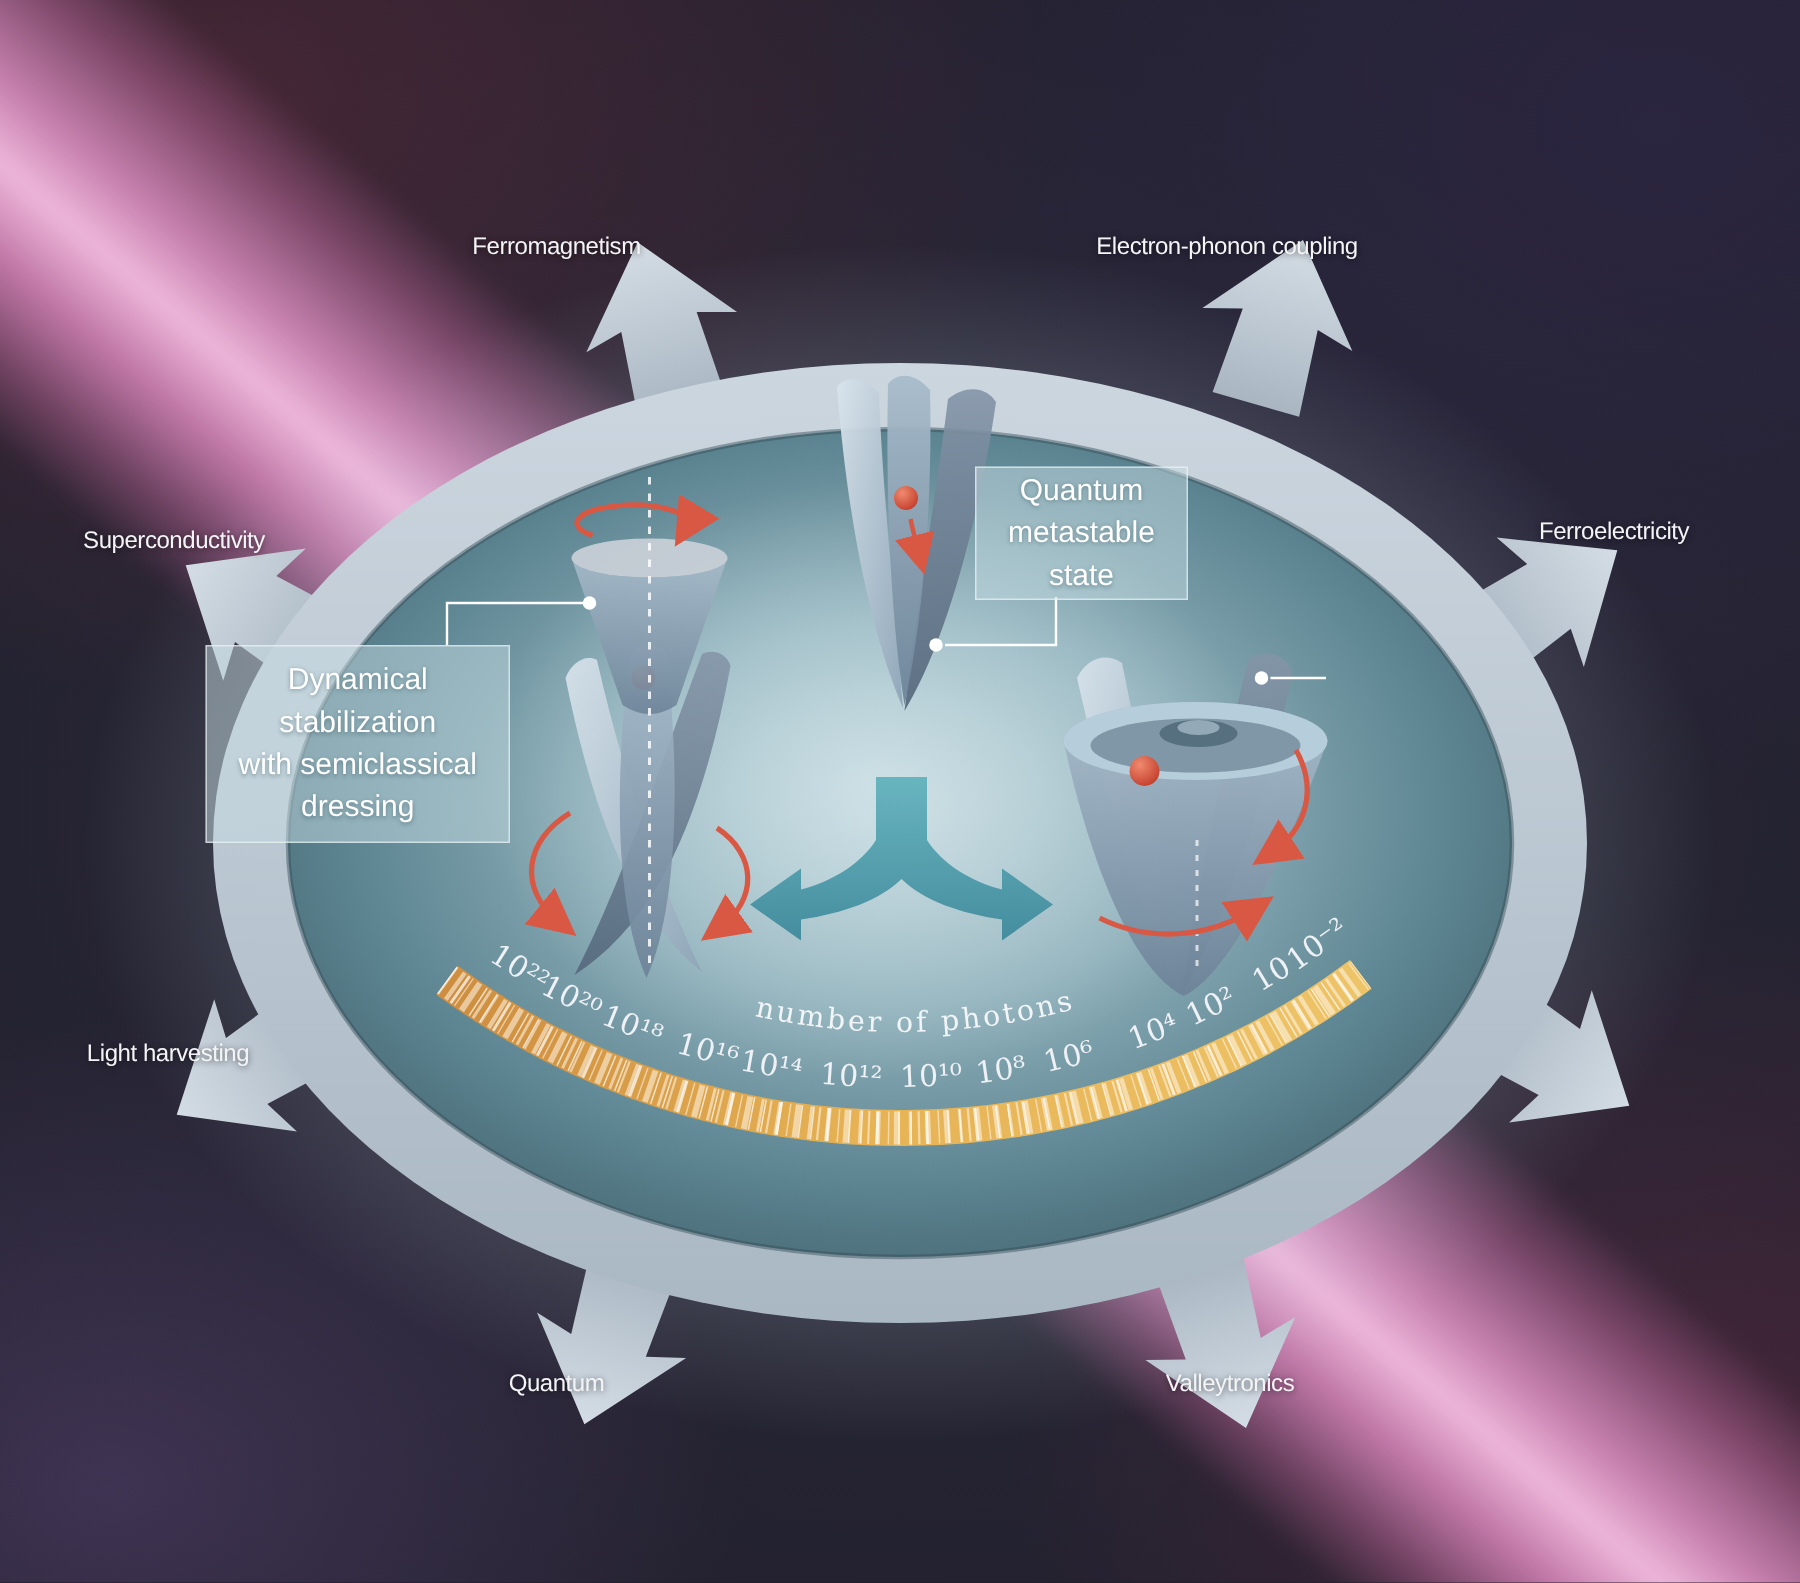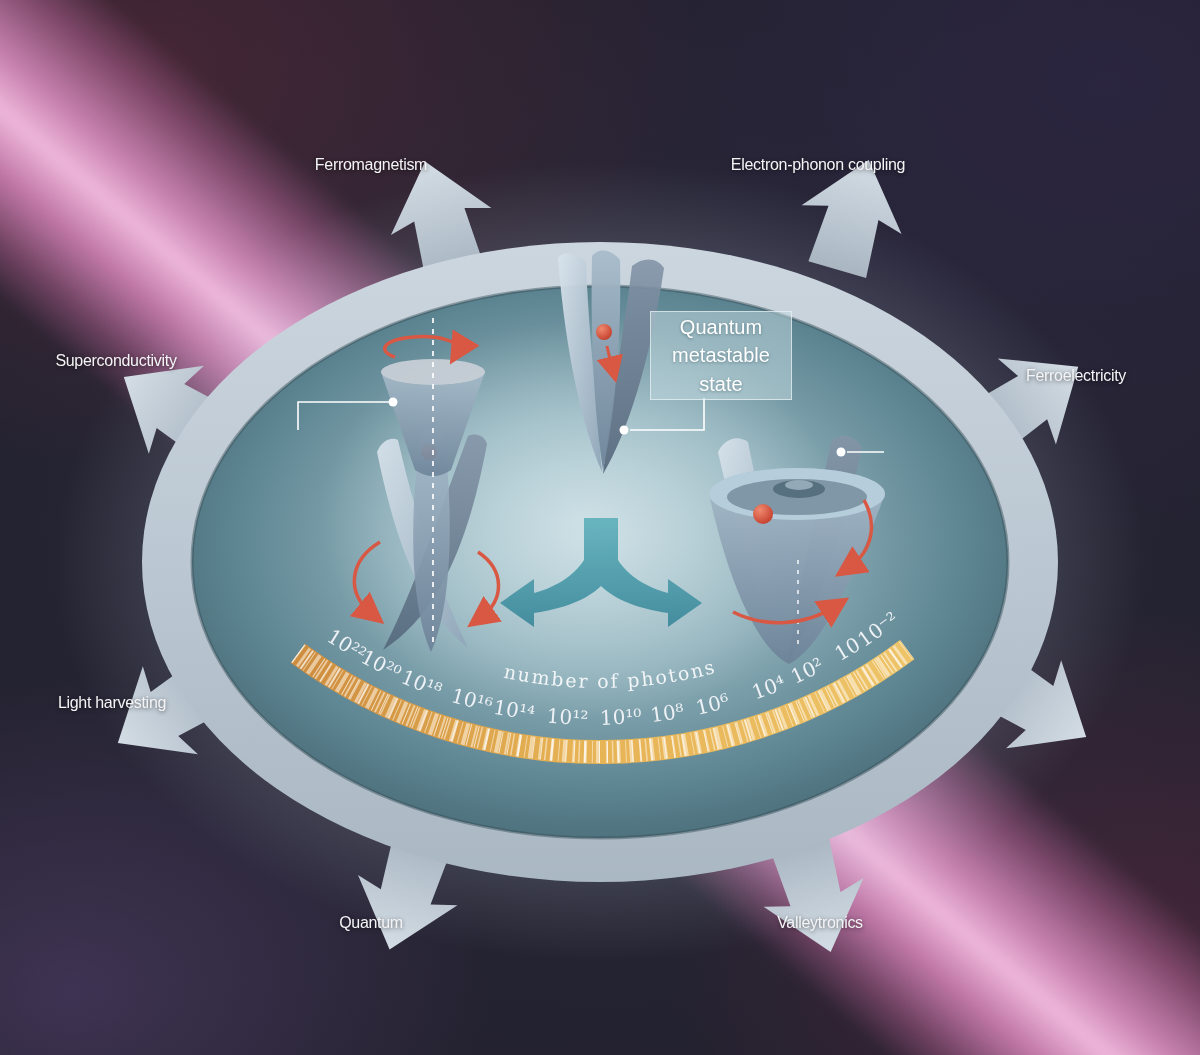--- a/index.html
+++ b/index.html
@@ -196,21 +196,24 @@
     <g fill="#fff">
       <circle cx="393" cy="402" r="4.5"></circle>
       <circle cx="624" cy="430" r="4.5"></circle>
       <circle cx="841" cy="452" r="4.5"></circle>
     </g>
   </svg>
 
   <div class="olabel" style="left:371px;top:156px">Ferromagnetism</div>
   <div class="olabel" style="left:818px;top:156px">Electron-phonon coupling</div>
   <div class="olabel" style="left:116px;top:352px">Superconductivity</div>
-  <div class="olabel" style="left:1076px;top:367px">Ferroelectricity</div>
+  <div class="olabel" style="left:1076px;top:346px">Ferroelectricity</div>
   <div class="olabel" style="left:112px;top:694px">Light harvesting</div>
   <div class="olabel" style="left:371px;top:914px">Quantum</div>
   <div class="olabel" style="left:820px;top:914px">Valleytronics</div>
 
+  <div class="callout" style="left:137px;top:430px;width:201px;height:130px">Dynamical stabilization
+with semiclassical
+dressing</div>
   <div class="callout" style="left:650px;top:311px;width:140px;height:87px">Quantum
 metastable state</div>
 
 </div>
 
 </body></html>

